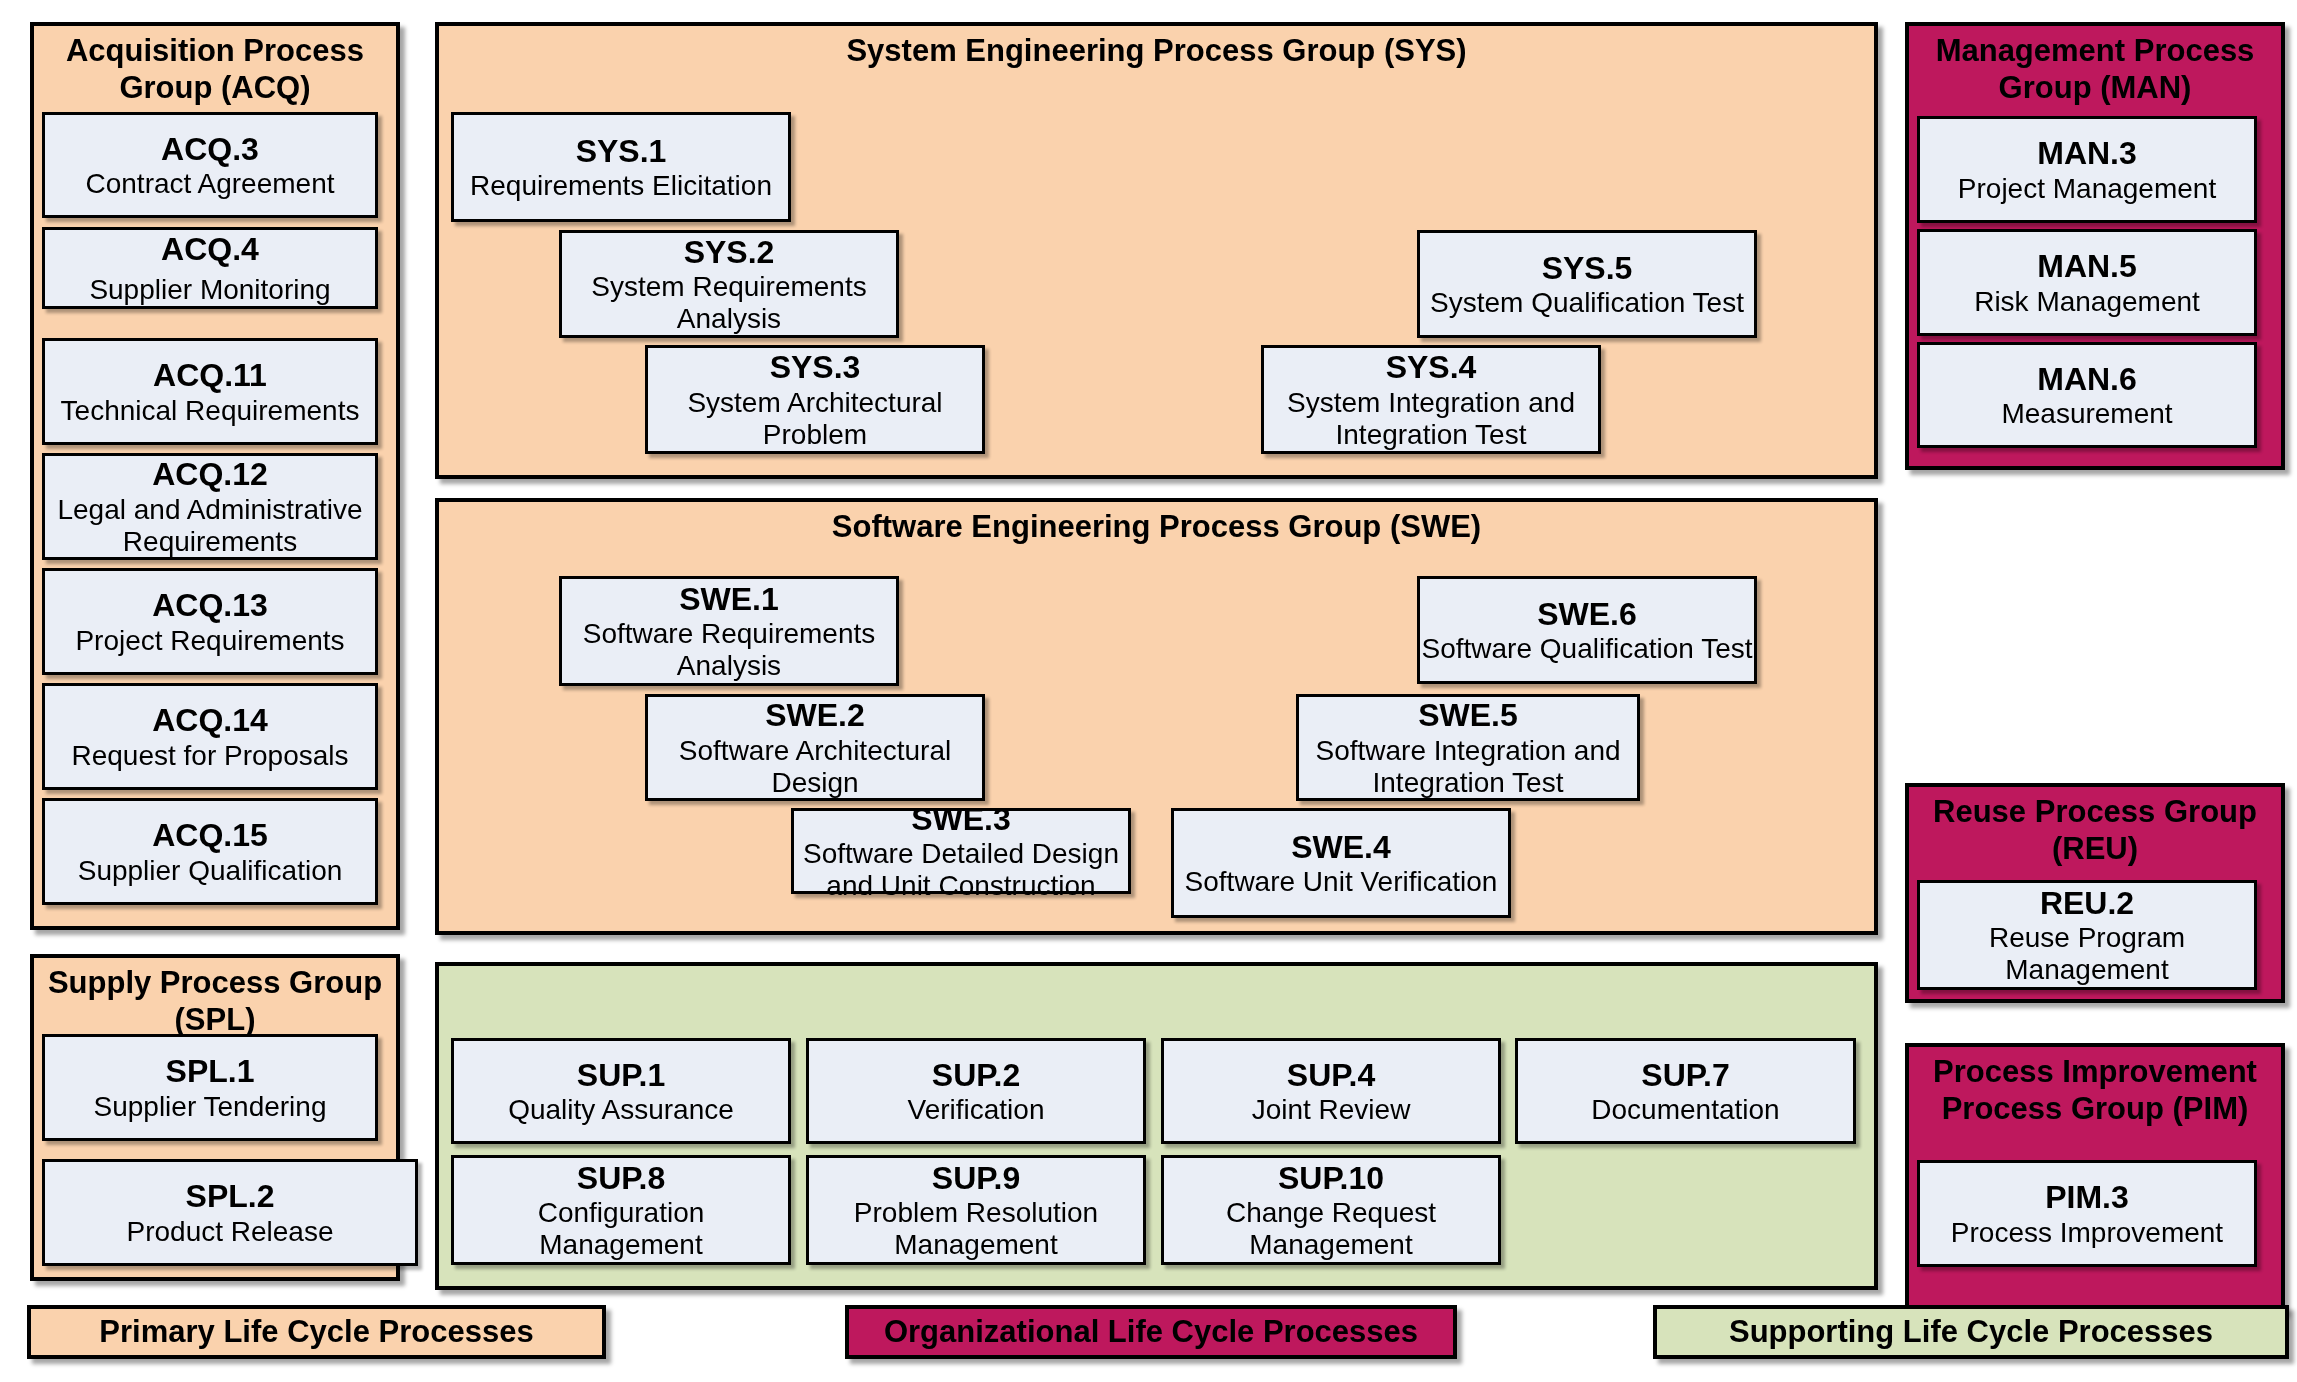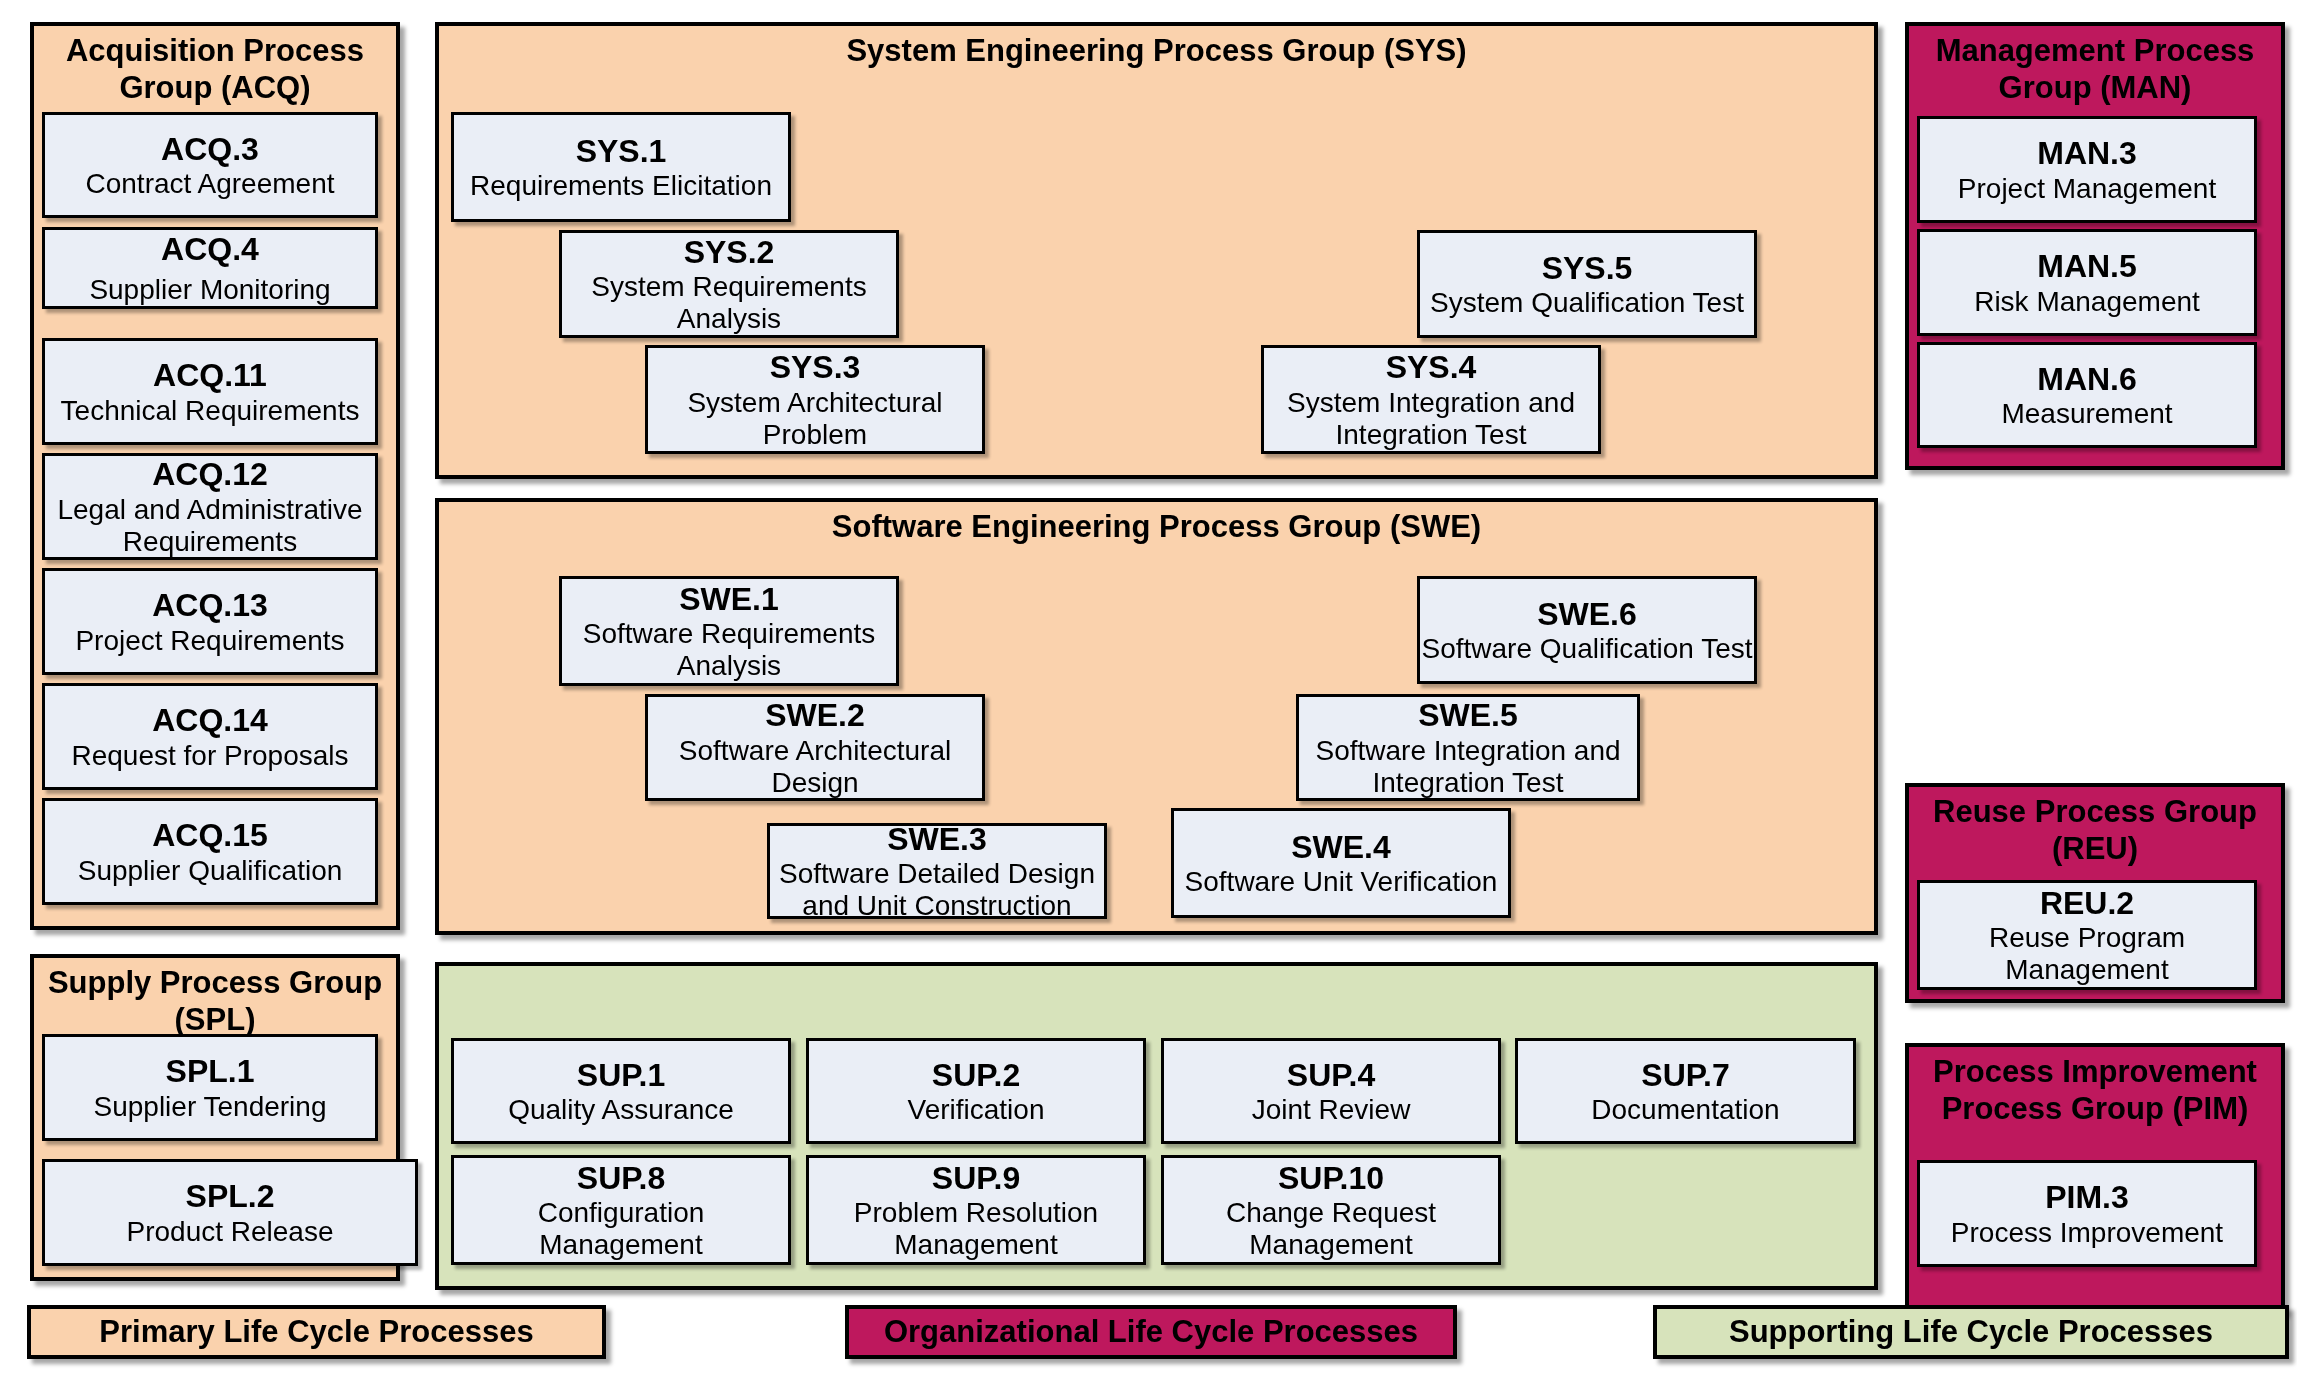--- a/index.html
+++ b/index.html
@@ -107,21 +107,21 @@
 <div class="group orange" style="left:435px;top:498px;width:1443px;height:437px;">
   <div class="group-title">Software Engineering Process Group (SWE)</div>
   <div class="pbox" style="left:120px;top:74px;width:340px;height:110px;">
     <div class="pcode">SWE.1</div>
     <div class="pname">Software Requirements Analysis</div>
   </div>
   <div class="pbox" style="left:206px;top:192px;width:340px;height:107px;">
     <div class="pcode">SWE.2</div>
     <div class="pname nw">Software Architectural Design</div>
   </div>
-  <div class="pbox" style="left:328px;top:306px;width:340px;height:96px;margin-top:15px;">
+  <div class="pbox" style="left:352px;top:306px;width:340px;height:86px;">
     <div class="pcode">SWE.3</div>
     <div class="pname">Software Detailed Design and Unit Construction</div>
   </div>
   <div class="pbox" style="left:732px;top:306px;width:340px;height:110px;">
     <div class="pcode">SWE.4</div>
     <div class="pname">Software Unit Verification</div>
   </div>
   <div class="pbox" style="left:857px;top:192px;width:344px;height:107px;">
     <div class="pcode">SWE.5</div>
     <div class="pname">Software Integration and Integration Test</div>

